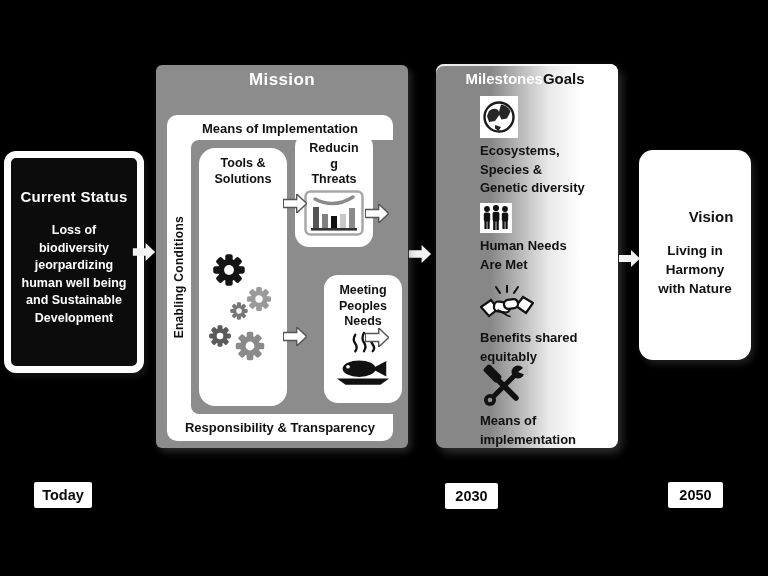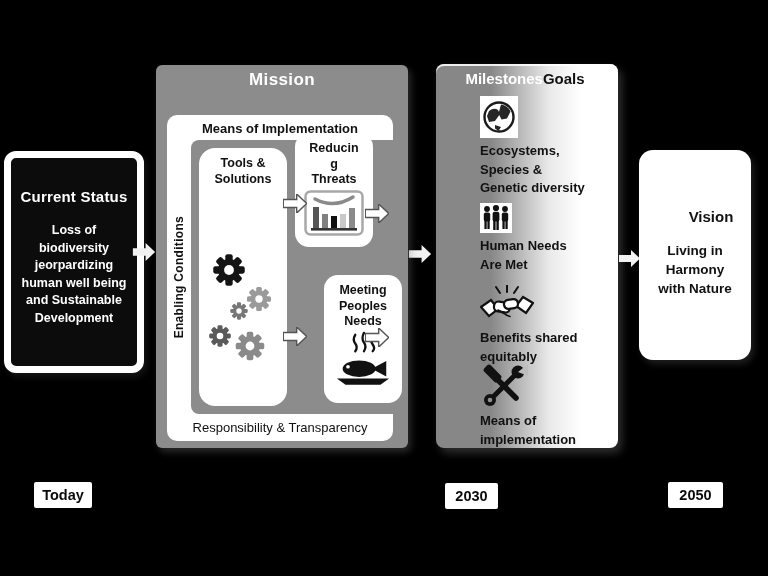--- a/index.html
+++ b/index.html
@@ -18,21 +18,21 @@
 
   
   .mission-box{left:156px;top:65px;width:252px;height:383px;background:#8c8c8c;
                border-radius:6px;box-shadow:3px 4px 7px rgba(120,120,120,.35);}
   .mission-title{left:0;top:5px;width:100%;text-align:center;color:#fff;
                  font-size:17px;font-weight:bold;letter-spacing:.4px;}
   .mission-panel{left:11px;top:50px;width:226px;height:326px;background:#fff;border-radius:10px;}
   .mission-inner-gray{left:35px;top:75px;width:212px;height:274px;background:#8c8c8c;
                       border-radius:8px 0 0 8px;}
   .mission-topbar{left:11px;top:51px;width:226px;height:24px;font-size:13px;font-weight:bold;color:#111;}
-  .mission-bottombar{left:11px;top:349px;width:226px;height:27px;font-size:13px;font-weight:normal;color:#111;}
+  .mission-bottombar{left:11px;top:349px;width:226px;height:27px;font-size:13px;font-weight:bold;color:#111;}
   .mission-leftbar{left:11px;top:75px;width:24px;height:274px;}
   .vtext{writing-mode:vertical-rl;transform:rotate(180deg);font-size:12px;font-weight:bold;
          color:#111;letter-spacing:.3px;white-space:nowrap;}
   .sub-box{background:#fff;border-radius:14px;text-align:center;color:#111;}
   .tools-box{left:43px;top:83px;width:88px;height:258px;border-radius:16px;}
   .reducing-box{left:139px;top:68px;width:78px;height:114px;}
   .meeting-box{left:139px;top:210px;width:78px;height:128px;margin-left:29px;}
   .sub-title{padding-top:8px;font-size:12.5px;font-weight:bold;line-height:15.5px;}
   .gears-wrap{position:absolute;left:0;bottom:6px;width:100%;text-align:center;}
 

